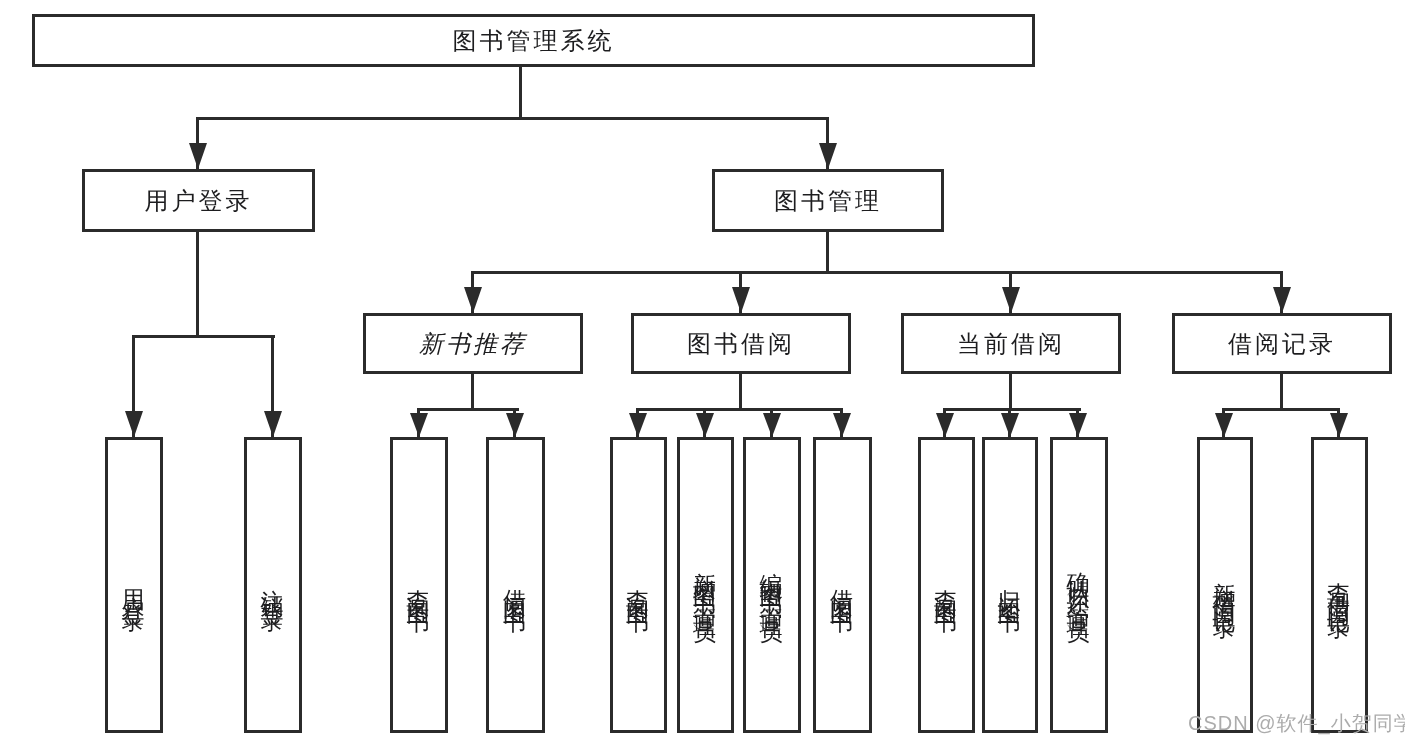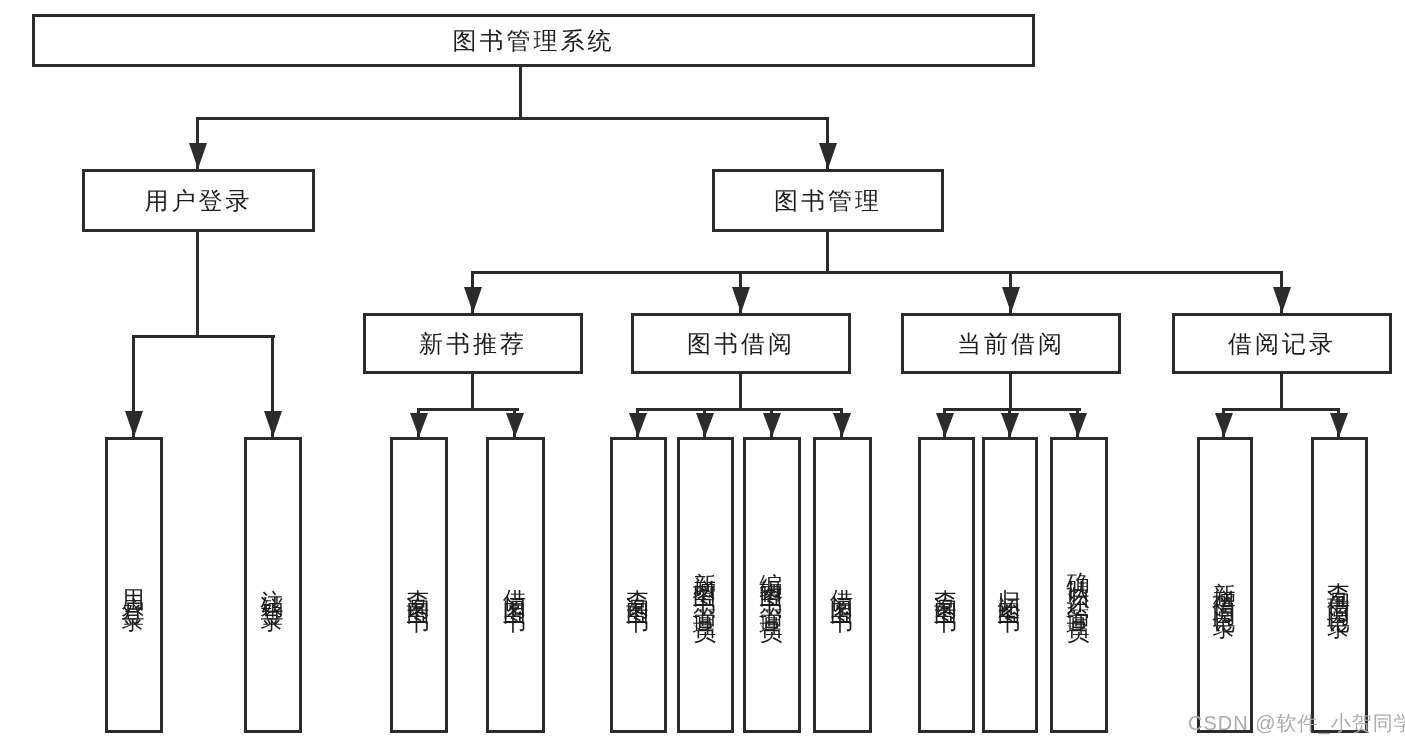--- a/index.html
+++ b/index.html
@@ -96,21 +96,21 @@
   <div class="arrow" style="left:132px; top:335px; height:102px;"></div>
   <div class="arrow" style="left:271px; top:335px; height:102px;"></div>
 
   <div class="vline" style="left:826px; top:232px; height:42px;"></div>
   <div class="hline" style="left:471px; top:271px; width:812px;"></div>
   <div class="arrow" style="left:471px; top:271px; height:42px;"></div>
   <div class="arrow" style="left:739px; top:271px; height:42px;"></div>
   <div class="arrow" style="left:1009px; top:271px; height:42px;"></div>
   <div class="arrow" style="left:1280px; top:271px; height:42px;"></div>
 
-  <div class="hbox" style="left:363px; top:313px; width:220px; height:61px;">新书推荐</div>
+  <div class="hbox" style="left:363px; top:313px; width:220px; height:61px;font-style:italic;">新书推荐</div>
   <div class="hbox" style="left:901px; top:313px; width:220px; height:61px;">当前借阅</div>
   <div class="hbox" style="left:631px; top:313px; width:220px; height:61px;">图书借阅</div>
   <div class="hbox" style="left:1172px; top:313px; width:220px; height:61px;">借阅记录</div>
 
   <div class="vline" style="left:471px; top:374px; height:37px;"></div>
   <div class="vline" style="left:739px; top:374px; height:37px;"></div>
   <div class="vline" style="left:1009px; top:374px; height:37px;"></div>
   <div class="vline" style="left:1280px; top:374px; height:37px;"></div>
 
   <div class="hline" style="left:417px; top:408px; width:102px;"></div>

